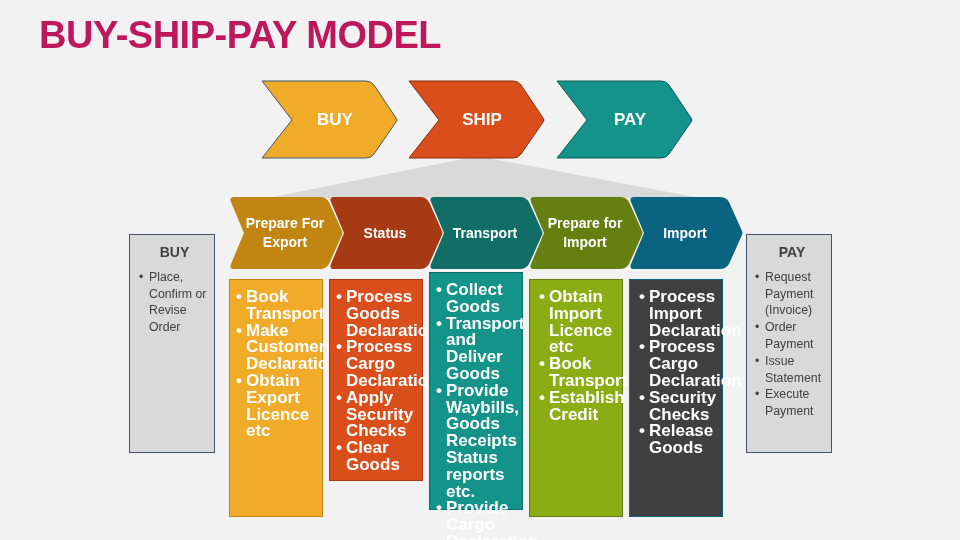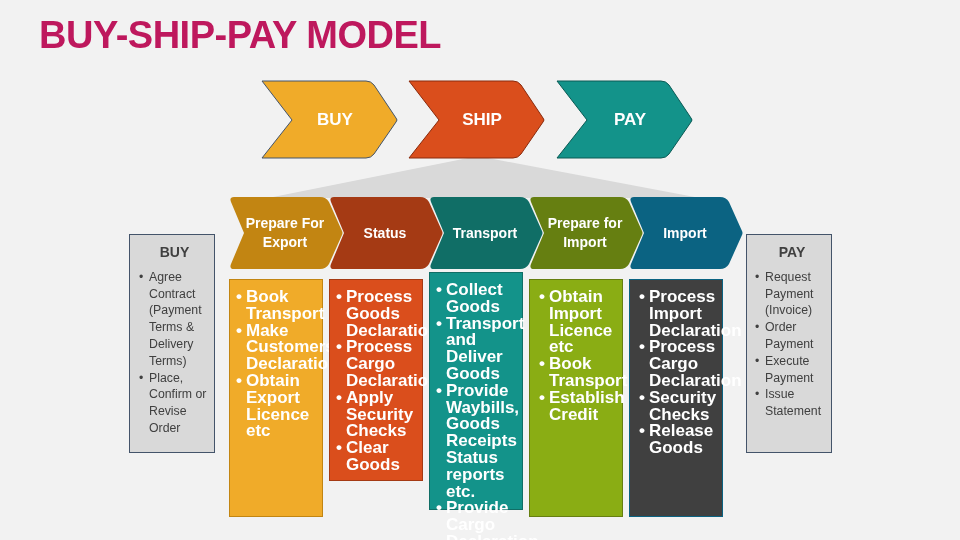--- a/index.html
+++ b/index.html
@@ -83,25 +83,24 @@
     <li>Process Import Declaration</li>
     <li>Process Cargo Declaration</li>
     <li>Security Checks</li>
     <li>Release Goods</li>
   </ul>
 </div>
 
 <div class="side" style="left:129px;top:234px;width:86px;height:219px;padding:9px 4px 0 9px;">
   <div class="side-title">BUY</div>
   <ul>
-    <li>Agree Contract (Payment Terms &amp; Delivery Terms)</li>
     <li>Place, Confirm or Revise Order</li>
   </ul>
 </div>
 <div class="side" style="left:746px;top:234px;width:86px;height:219px;padding:9px 2px 0 8px;">
   <div class="side-title">PAY</div>
   <ul>
     <li>Request Payment (Invoice)</li>
     <li>Order Payment</li>
+    <li>Issue Statement</li>
     <li>Execute Payment</li>
-    <li>Issue Statement</li>
   </ul>
 </div>
 
 </body></html>

